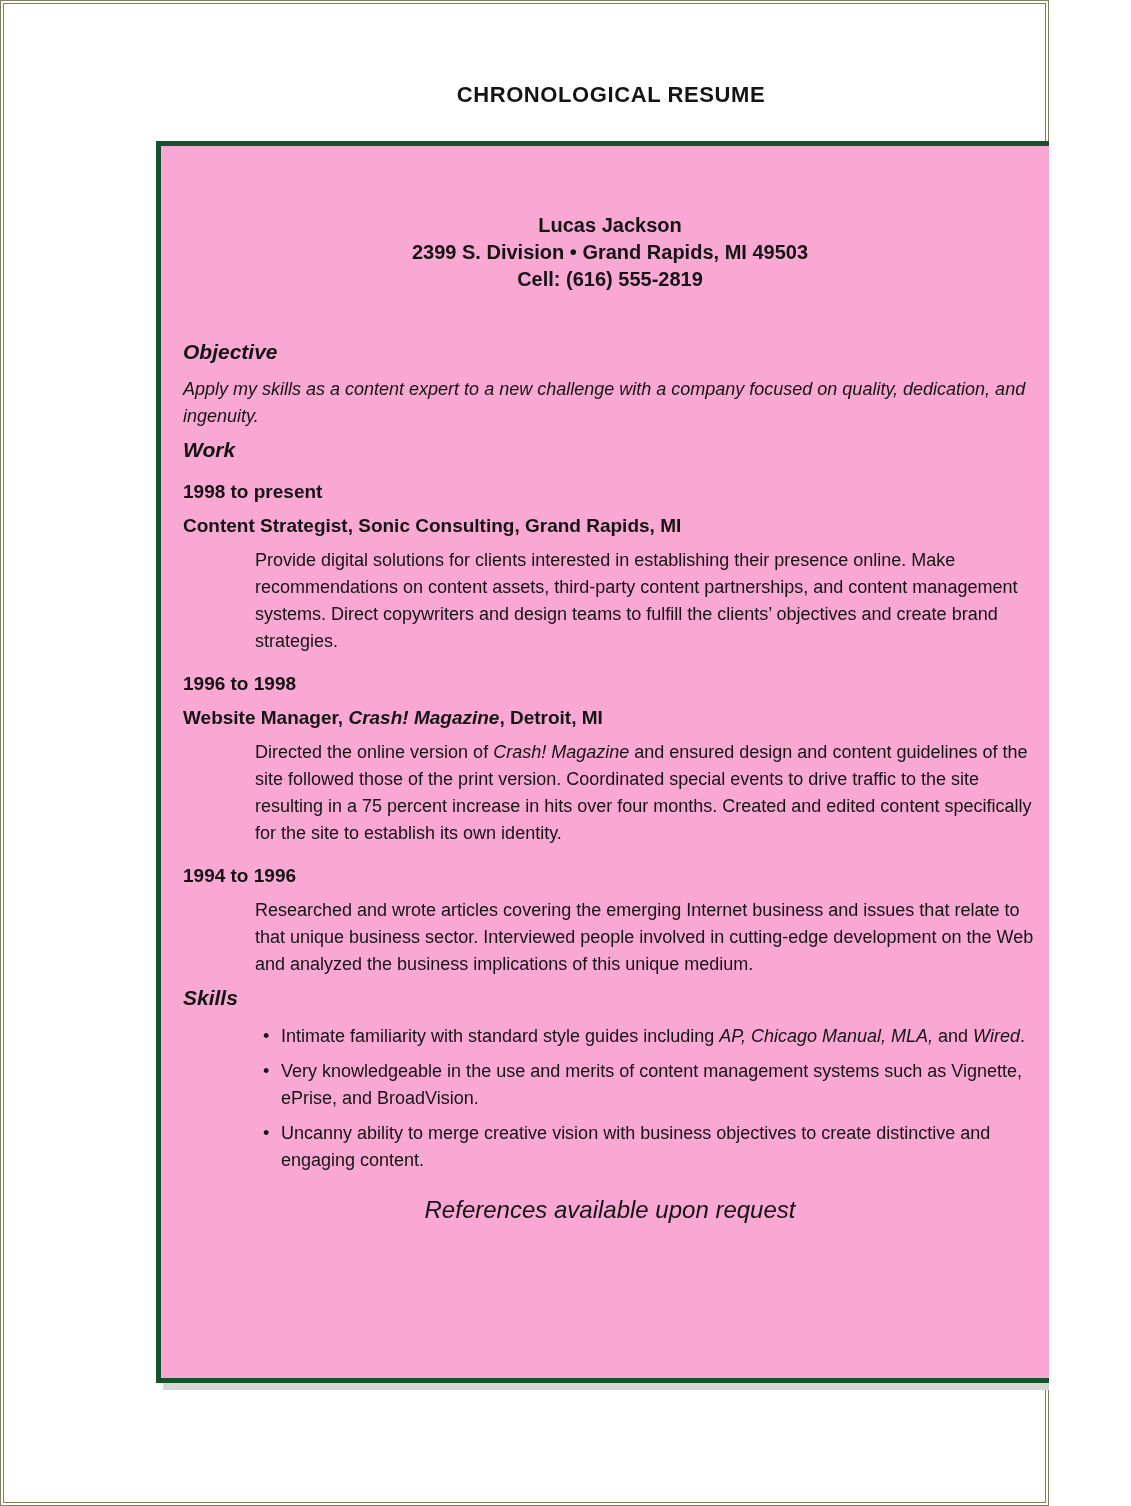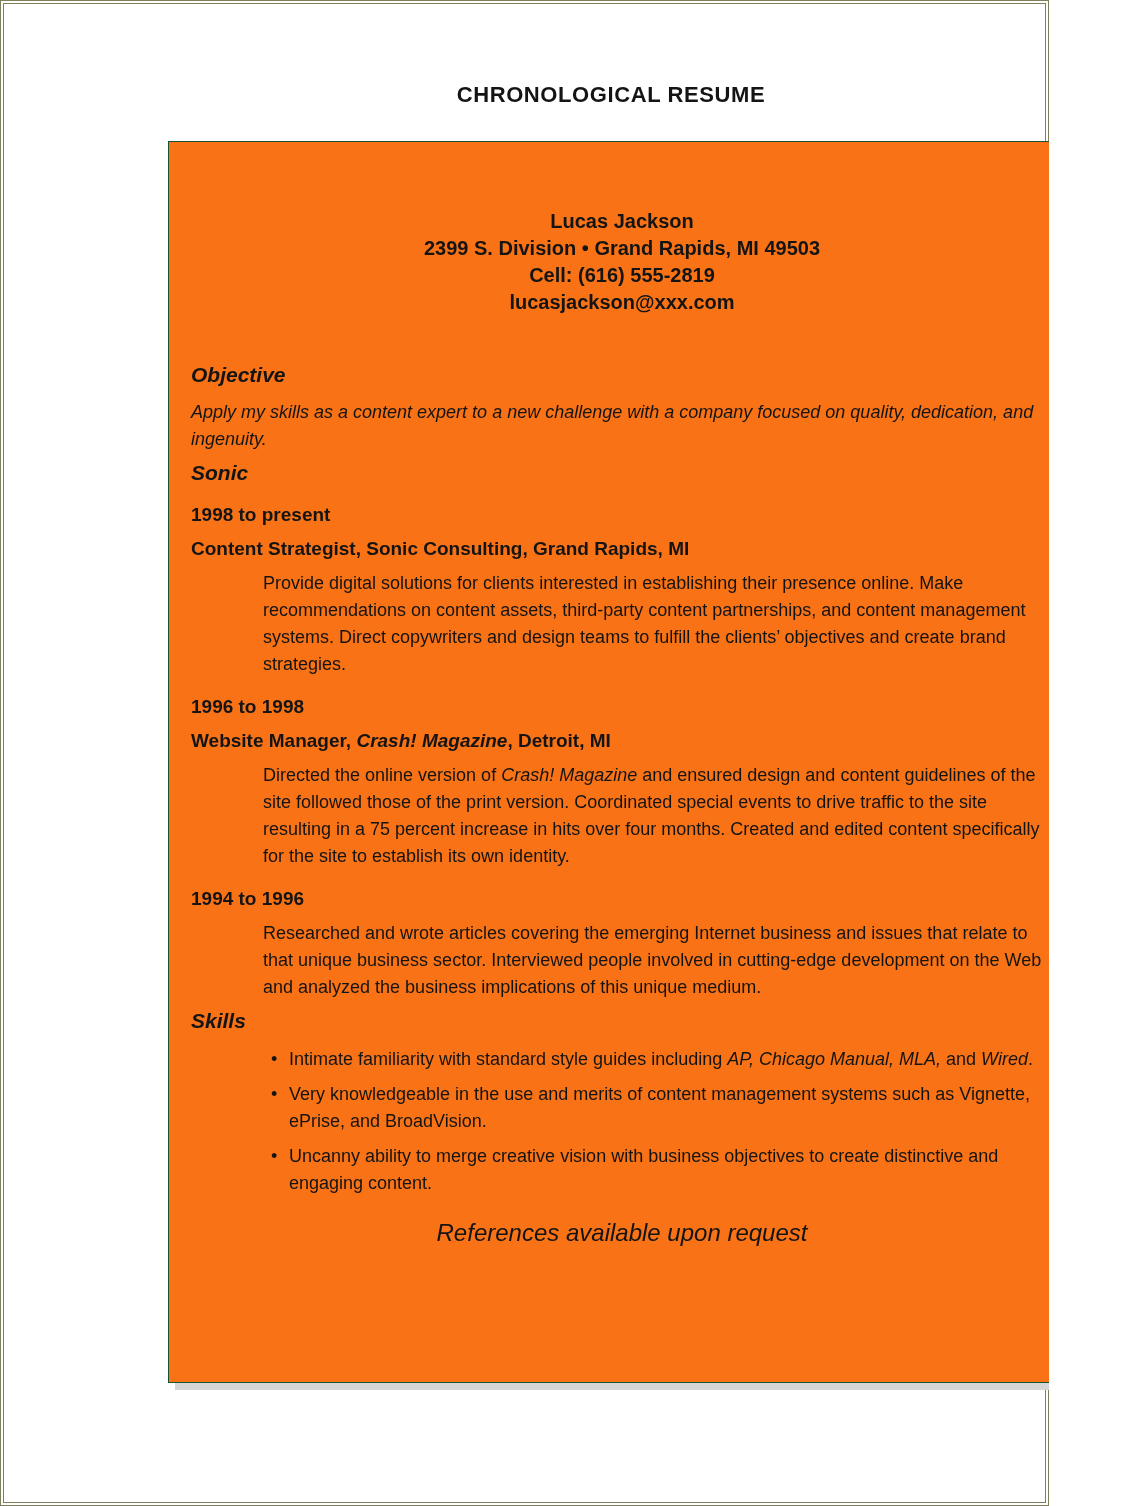--- a/index.html
+++ b/index.html
@@ -34,27 +34,27 @@
     left: 156px;
     width: 910px;
     margin: 0;
     text-align: center;
     font-size: 22px;
     font-weight: bold;
     letter-spacing: 0.6px;
   }
   .page {
     position: absolute;
-    left: 168px;
+    left: 156px;
     top: 141px;
     width: 910px;
     height: 1242px;
     box-sizing: border-box;
-    background: #f97316;
-    border: 1px solid #14532d;
+    background: #f9a8d4;
+    border: 5px solid #14532d;
     box-shadow: 7px 7px 0 #D6D6D6;
     padding: 66px 24px 0 22px;
   }
   .contact {
     text-align: center;
     font-weight: bold;
     font-size: 20px;
     line-height: 27px;
   }
   .sec {
@@ -117,27 +117,26 @@
   <div class="frame-inner"></div>
 
   <h1 class="doc-title">CHRONOLOGICAL RESUME</h1>
 
   <div class="page">
 
     <div class="contact">
       <div>Lucas Jackson</div>
       <div>2399 S. Division • Grand Rapids, MI 49503</div>
       <div>Cell: (616) 555-2819</div>
-      <div>lucasjackson@xxx.com</div>
     </div>
 
     <h2 class="sec after-contact">Objective</h2>
     <p class="obj-text">Apply my skills as a content expert to a new challenge with a company focused on quality, dedication, and ingenuity.</p>
 
-    <h2 class="sec">Sonic</h2>
+    <h2 class="sec">Work</h2>
 
     <div class="job">
       <div class="dates">1998 to present</div>
       <div class="job-title"><span>Content Strategist, Sonic Consulting, Grand Rapids, MI</span><span class="it"></span><span></span></div>
       <p class="desc"><span>Provide digital solutions for clients interested in establishing their presence online. Make recommendations on content assets, third-party content partnerships, and content management systems. Direct copywriters and design teams to fulfill the clients’ objectives and create brand strategies.</span><span class="it"></span><span></span></p>
     </div>
 
     <div class="job">
       <div class="dates">1996 to 1998</div>
       <div class="job-title"><span>Website Manager, </span><span class="it">Crash! Magazine</span><span>, Detroit, MI</span></div>

